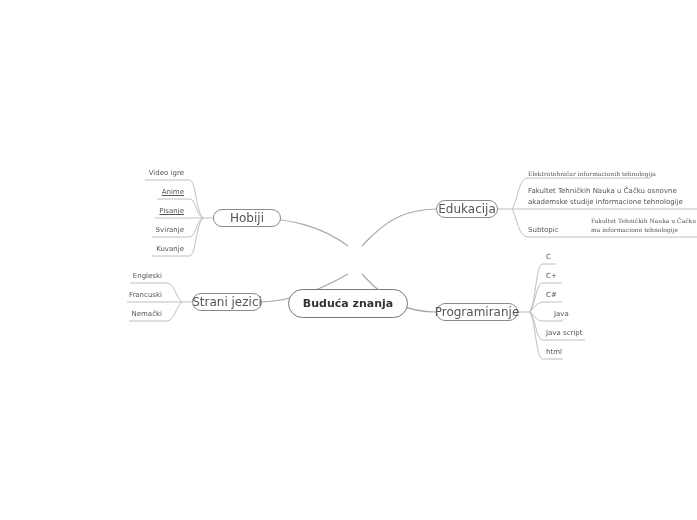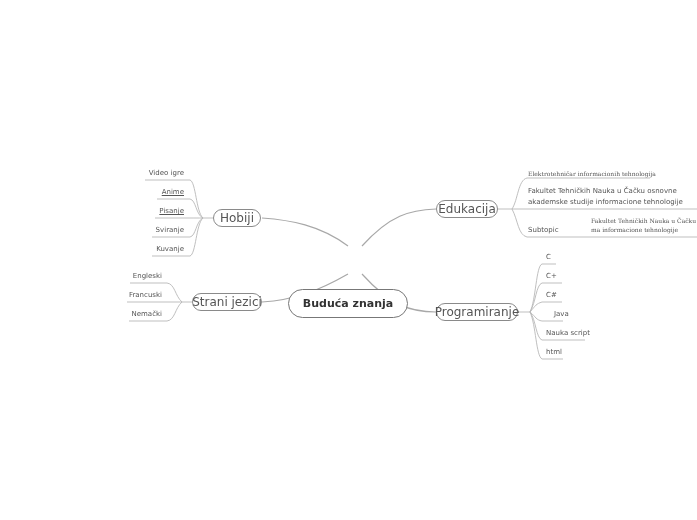--- a/index.html
+++ b/index.html
@@ -52,21 +52,21 @@
     <path d="M530 312 C 536 317, 536 320, 542 321 L563 321"></path>
     <path d="M530 312 C 536 320, 536 338, 542 340 L585 340"></path>
     <path d="M530 312 C 536 325, 536 356, 542 359 L563 359"></path>
   </g>
 </svg>
 
 <div class="node central">
   <span>Buduća znanja</span>
 </div>
 
-<div class="node main" style="left:213px; top:209px; width:48px;">
+<div class="node main" style="left:213px; top:209px; width:68px;">
   <span>Hobiji</span>
 </div>
 <div class="leaf left" style="right:513px; top:169px;">Video igre</div>
 <div class="leaf left" style="right:513px; top:188px;text-decoration:underline;">Anime</div>
 <div class="leaf left" style="right:513px; top:207px;text-decoration:underline;">Pisanje</div>
 <div class="leaf left" style="right:513px; top:226px;">Sviranje</div>
 <div class="leaf left" style="right:513px; top:245px;">Kuvanje</div>
 
 <div class="node main" style="left:192px; top:293px; width:70px;">
   <span>Strani jezici</span>
@@ -83,14 +83,14 @@
 <div class="leaf right" style="left:528px; top:226px;">Subtopic</div>
 <div class="leaf right serif multi" style="left:591px; top:216px; width:106px; line-height:9px;">Fakultet Tehničkih Nauka u Čačku ma informacione tehnologije</div>
 
 <div class="node main" style="left:436px; top:303px; width:82px;">
   <span>Programiranje</span>
 </div>
 <div class="leaf right" style="left:546px; top:253px;">C</div>
 <div class="leaf right" style="left:546px; top:272px;">C+</div>
 <div class="leaf right" style="left:546px; top:291px;">C#</div>
 <div class="leaf right" style="left:546px; top:310px;padding-left:8px;">Java</div>
-<div class="leaf right" style="left:546px; top:329px;">Nauka script</div>
+<div class="leaf right" style="left:546px; top:329px;">Java script</div>
 <div class="leaf right" style="left:546px; top:348px;">html</div>
 
 </body></html>

